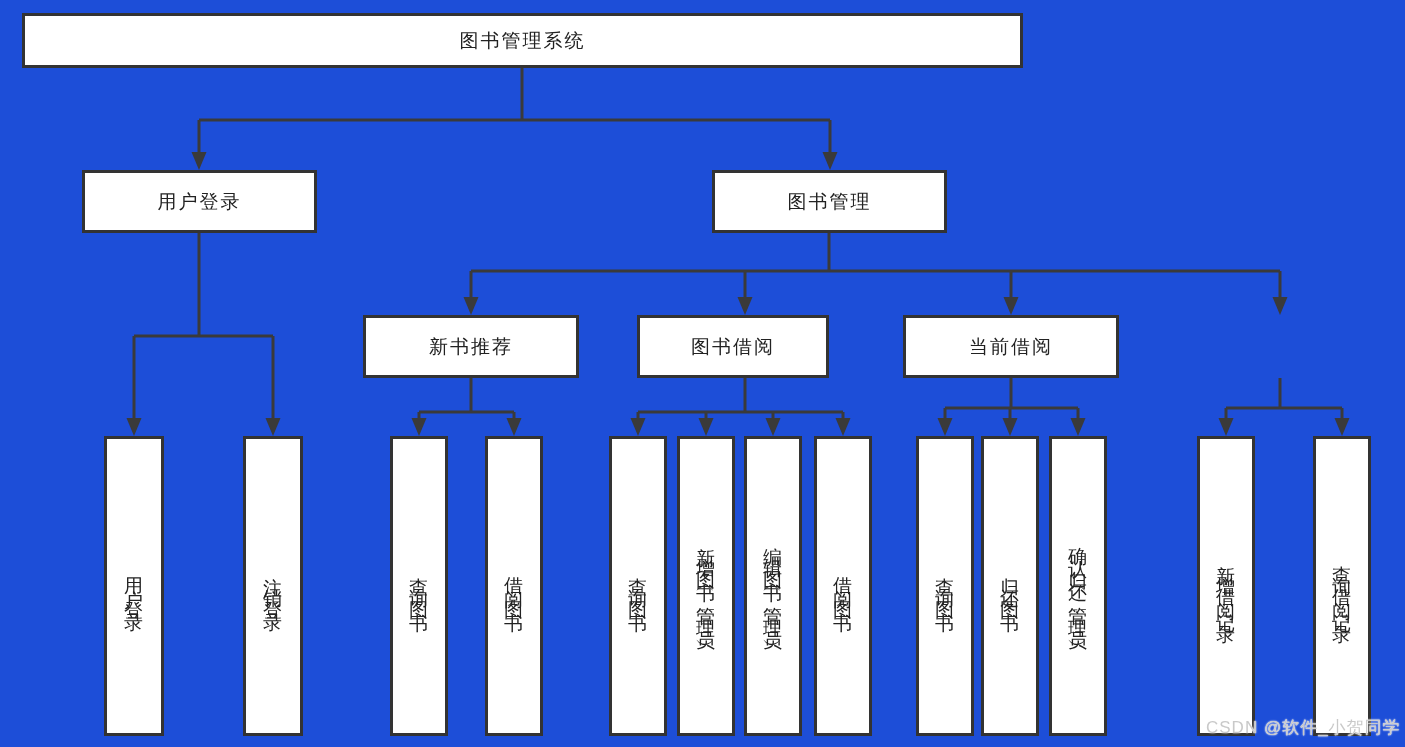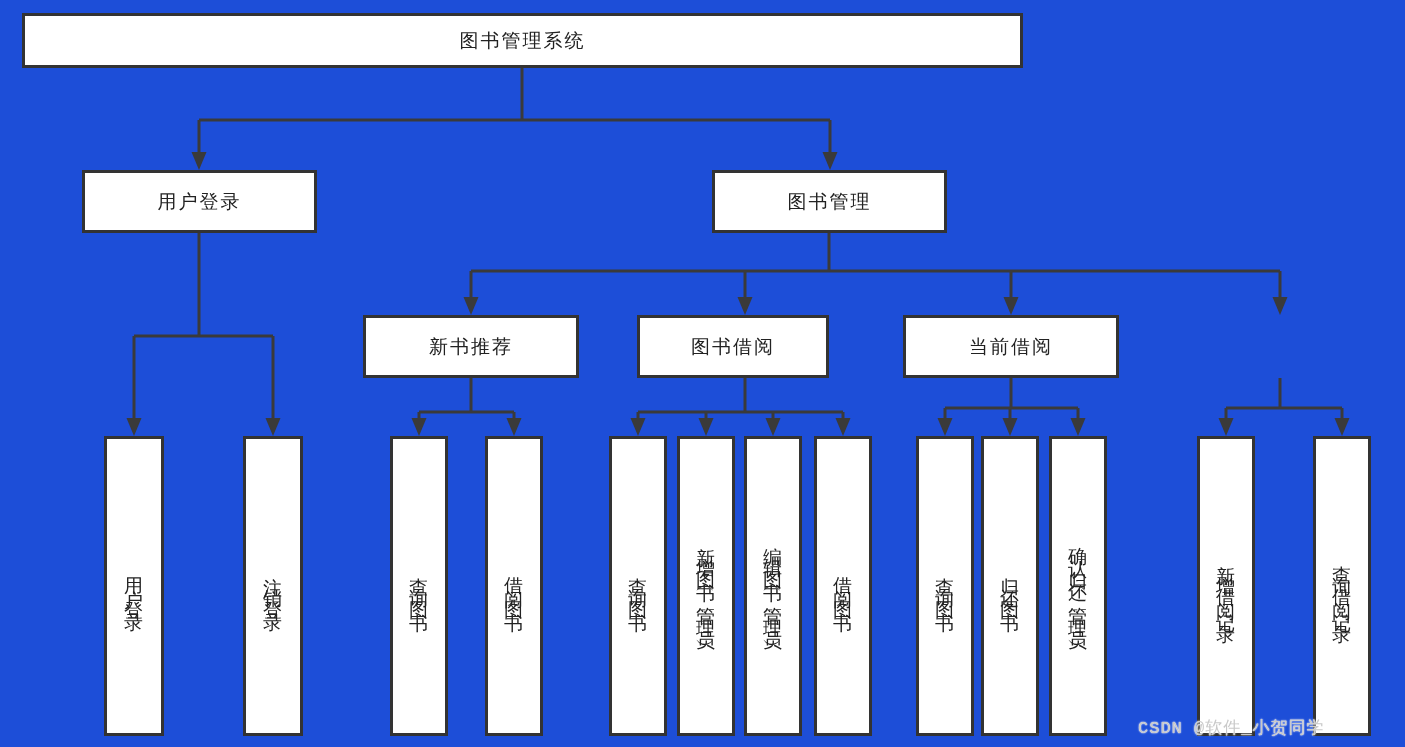--- a/index.html
+++ b/index.html
@@ -14,24 +14,23 @@
     position:absolute;box-sizing:border-box;background:#ffffff;border:3px solid #333333;
     display:flex;align-items:center;justify-content:center;z-index:2;
     font-size:19px;letter-spacing:2px;white-space:nowrap;
   }
   .box.v{
     writing-mode:vertical-rl;text-orientation:mixed;
     letter-spacing:12px;font-size:19px;line-height:1;
     white-space:normal;
   }
   .watermark{
-    position:absolute;left:1138px;top:716px;z-index:5;
+    position:absolute;left:1206px;top:716px;z-index:5;
     font-size:17px;letter-spacing:1px;color:#c9c9c9;
     text-shadow:0 0 2px #ffffff,0 0 1px #ffffff;
-    font-family:Liberation Mono, monospace;
   }
 </style>
 </head>
 <body>
 
 <div class="canvas">
 
   <svg class="edges" viewBox="0 0 1405 747" xmlns="http://www.w3.org/2000/svg" aria-hidden="true">
 
     <path class="edge" d="M522,68 V120 M199,120 H830 M199,120 V154 M830,120 V154"></path>

